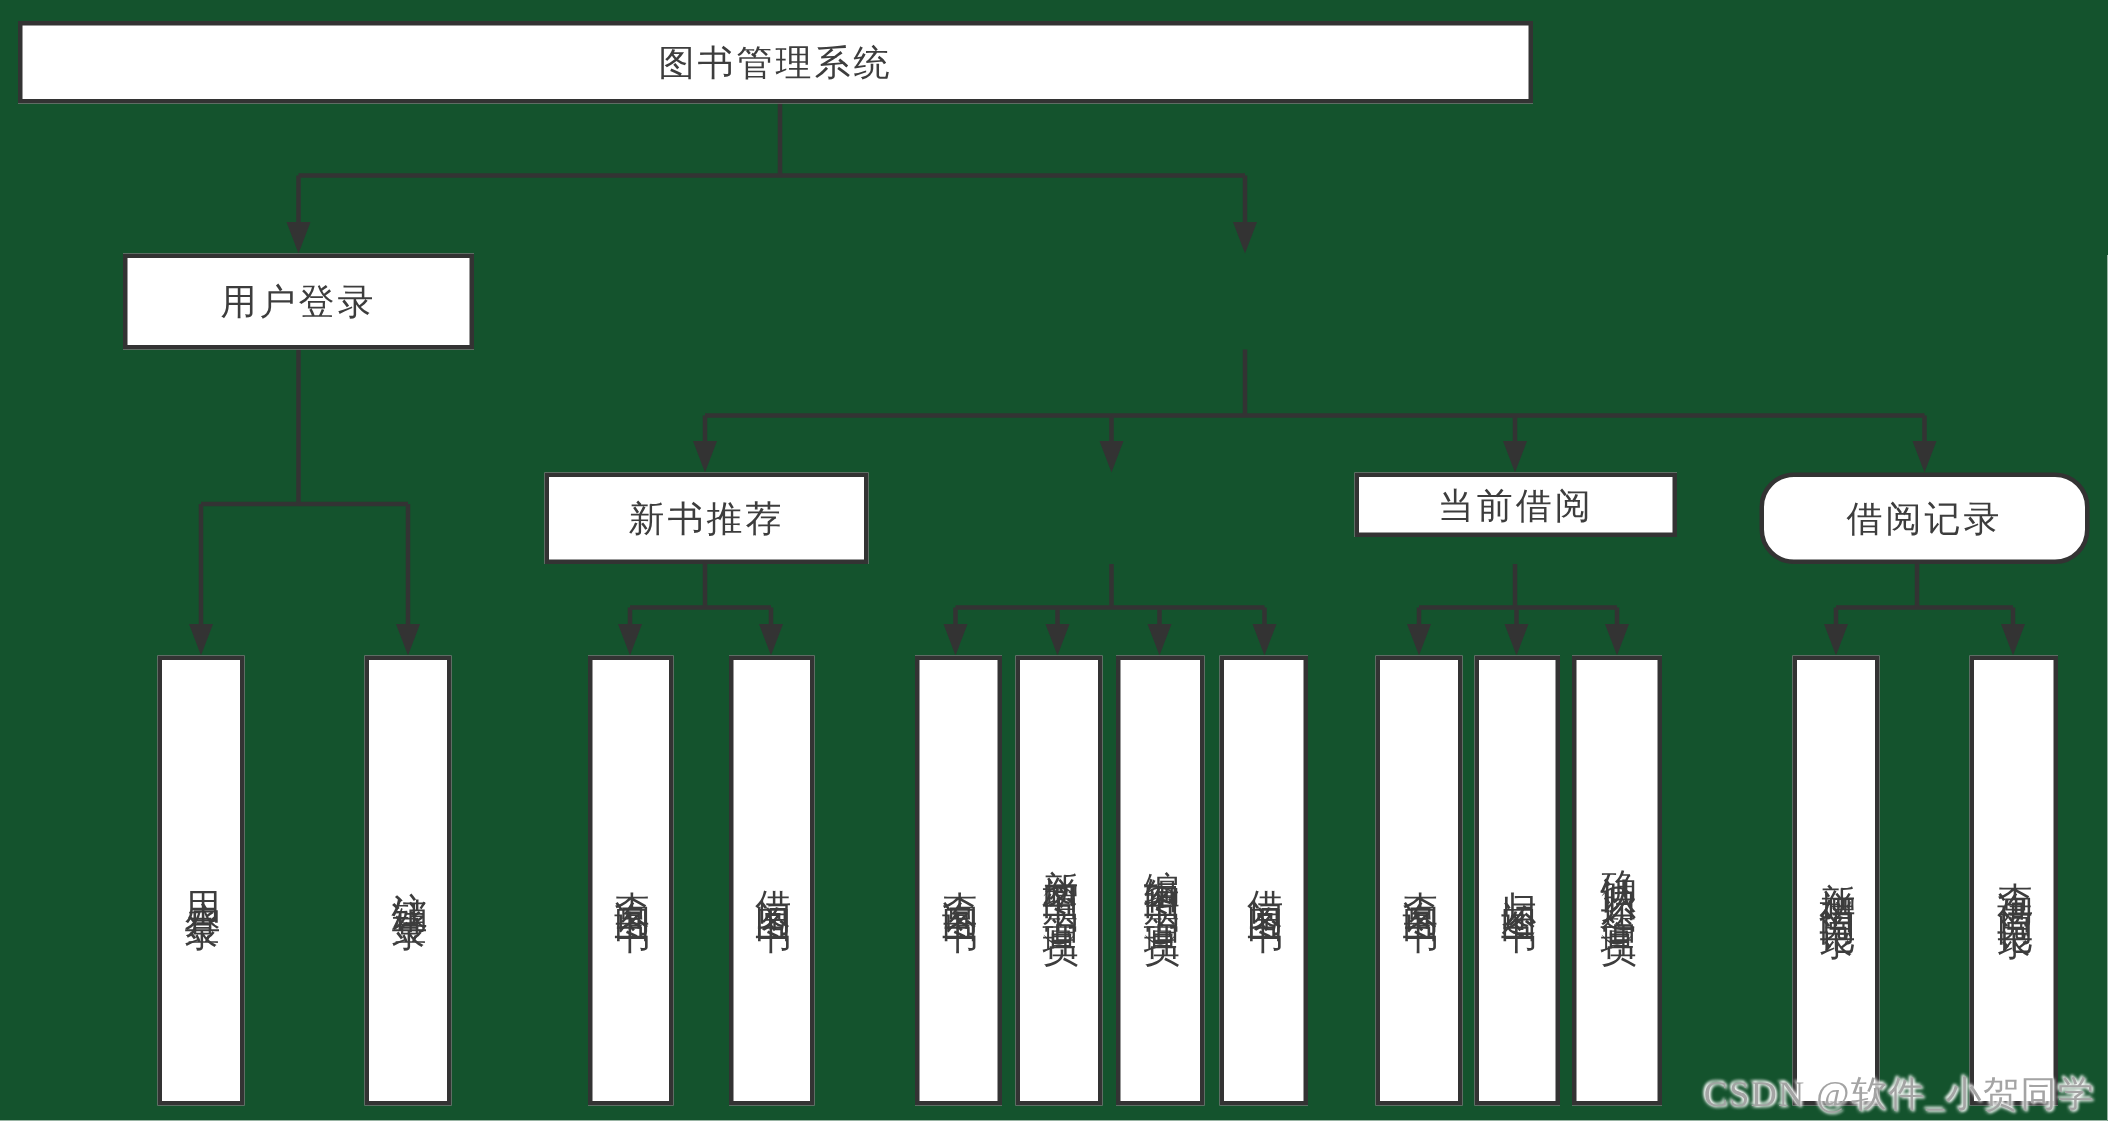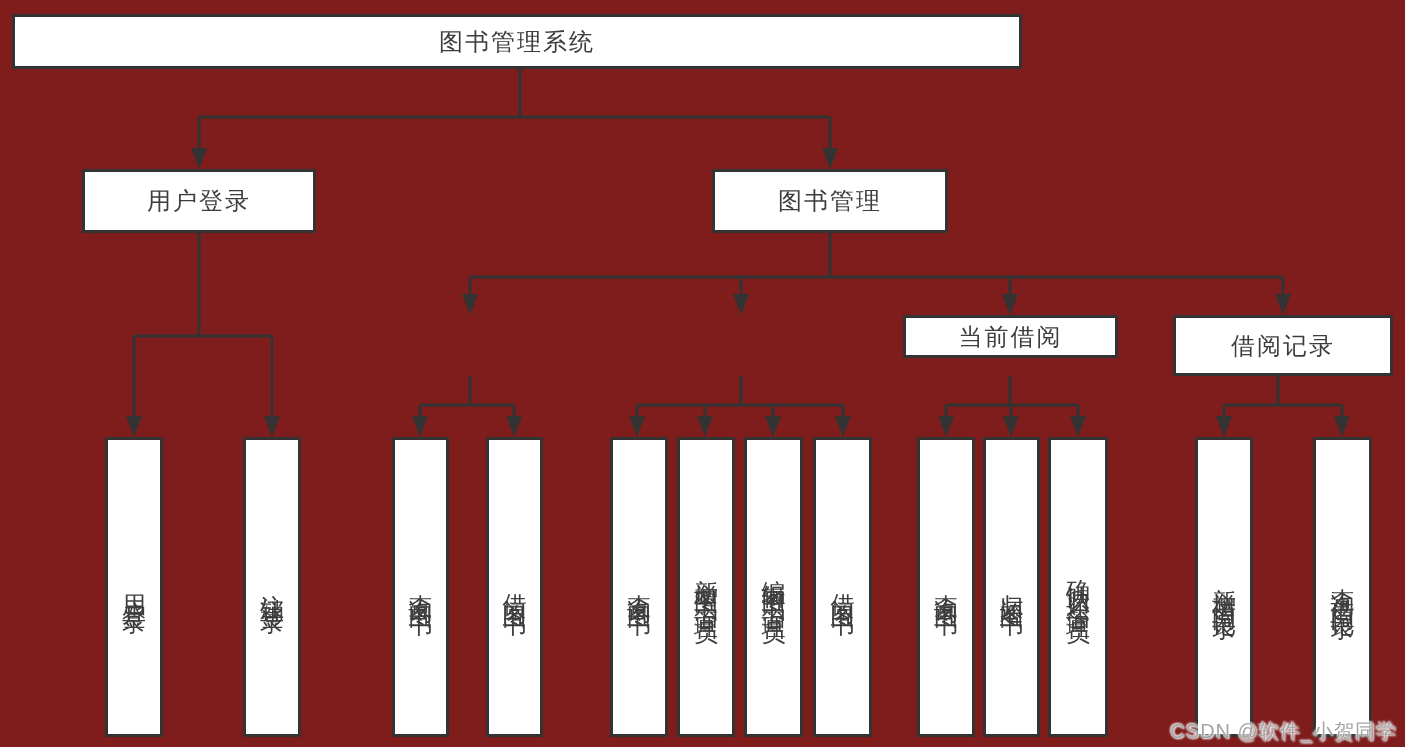--- a/index.html
+++ b/index.html
@@ -1,21 +1,21 @@
 <!DOCTYPE html>
 <html><head>
 <meta charset="utf-8">
 <style>
   html,body{margin:0;padding:0;background:#ffffff;}
   .canvas{
     position:relative;
     width:1405px;height:747px;
-    background:#7f1d1d;
+    background:#14532d;
     overflow:hidden;
-    font-family:Liberation Sans, sans-serif;
+    font-family:Liberation Serif, serif;
   }
   .connectors{position:absolute;left:0;top:0;width:1405px;height:747px;}
   .node{
     position:absolute;
     box-sizing:border-box;
     background:#ffffff;
     border:3px solid #333333;
     color:#3d3d3d;
     display:flex;align-items:center;justify-content:center;
     font-size:24px;
@@ -31,38 +31,38 @@
     top:437px;height:300px;
     white-space:normal;
   }
   
   .pos-root{left:12px;top:14px;width:1010px;height:55px;}
   .pos-user-login{left:82px;top:169px;width:234px;height:64px;}
   .pos-book-mgmt{left:712px;top:169px;width:236px;height:64px;}
   .pos-new-book-rec{left:363px;top:315px;width:216px;height:61px;}
   .pos-book-borrow{left:632px;top:315px;width:216px;height:61px;}
   .pos-current-borrow{left:903px;top:315px;width:215px;height:43px;}
-  .pos-borrow-records{left:1173px;top:315px;width:220px;height:61px;}
+  .pos-borrow-records{left:1173px;top:315px;width:220px;height:61px;border-radius:23px;}
   .pos-a1{left:105px;width:58px;}
   .pos-a2{left:243px;width:58px;}
   .pos-b1{left:392px;width:57px;}
   .pos-b2{left:486px;width:57px;}
   .pos-c1{left:610px;width:58px;}
   .pos-c2{left:677px;width:58px;}
   .pos-c3{left:744px;width:59px;}
   .pos-c4{left:813px;width:59px;}
   .pos-d1{left:917px;width:58px;}
   .pos-d2{left:983px;width:57px;}
   .pos-d3{left:1048px;width:60px;}
   .pos-e1{left:1195px;width:58px;}
   .pos-e2{left:1313px;width:59px;}
   .watermark{
     position:absolute;
     right:8px;bottom:2px;
-    font-size:20px;
+    font-size:24px;
     letter-spacing:1px;
     color:#a4a4a4;
     text-shadow:0 0 3px #ffffff,1px 1px 2px #ffffff,-1px -1px 2px #ffffff;
     z-index:5;
   }
 </style>
 </head>
 <body>
 
 <div class="canvas">
@@ -94,22 +94,22 @@
         <polygon points="1003,416 1019,416 1011,437" fill="#333333"></polygon>
         <polygon points="1070,416 1086,416 1078,437" fill="#333333"></polygon>
         <polygon points="1216,416 1232,416 1224,437" fill="#333333"></polygon>
         <polygon points="1334,416 1350,416 1342,437" fill="#333333"></polygon>
       </g>
   </svg>
 
   <div class="node pos-root">图书管理系统</div>
 
   <div class="node pos-user-login">用户登录</div>
-  <div class="node pos-book-mgmt">图书管理</div>
 
+  <div class="node pos-new-book-rec">新书推荐</div>
   <div class="node pos-current-borrow">当前借阅</div>
   <div class="node pos-borrow-records">借阅记录</div>
 
   <div class="node leaf pos-a1">用户登录</div>
   <div class="node leaf pos-a2">注销登录</div>
   <div class="node leaf pos-b1">查询图书</div>
   <div class="node leaf pos-b2">借阅图书</div>
   <div class="node leaf pos-c1">查询图书</div>
   <div class="node leaf pos-c2">新增图书（管理员）</div>
   <div class="node leaf pos-c3">编辑图书（管理员）</div>

